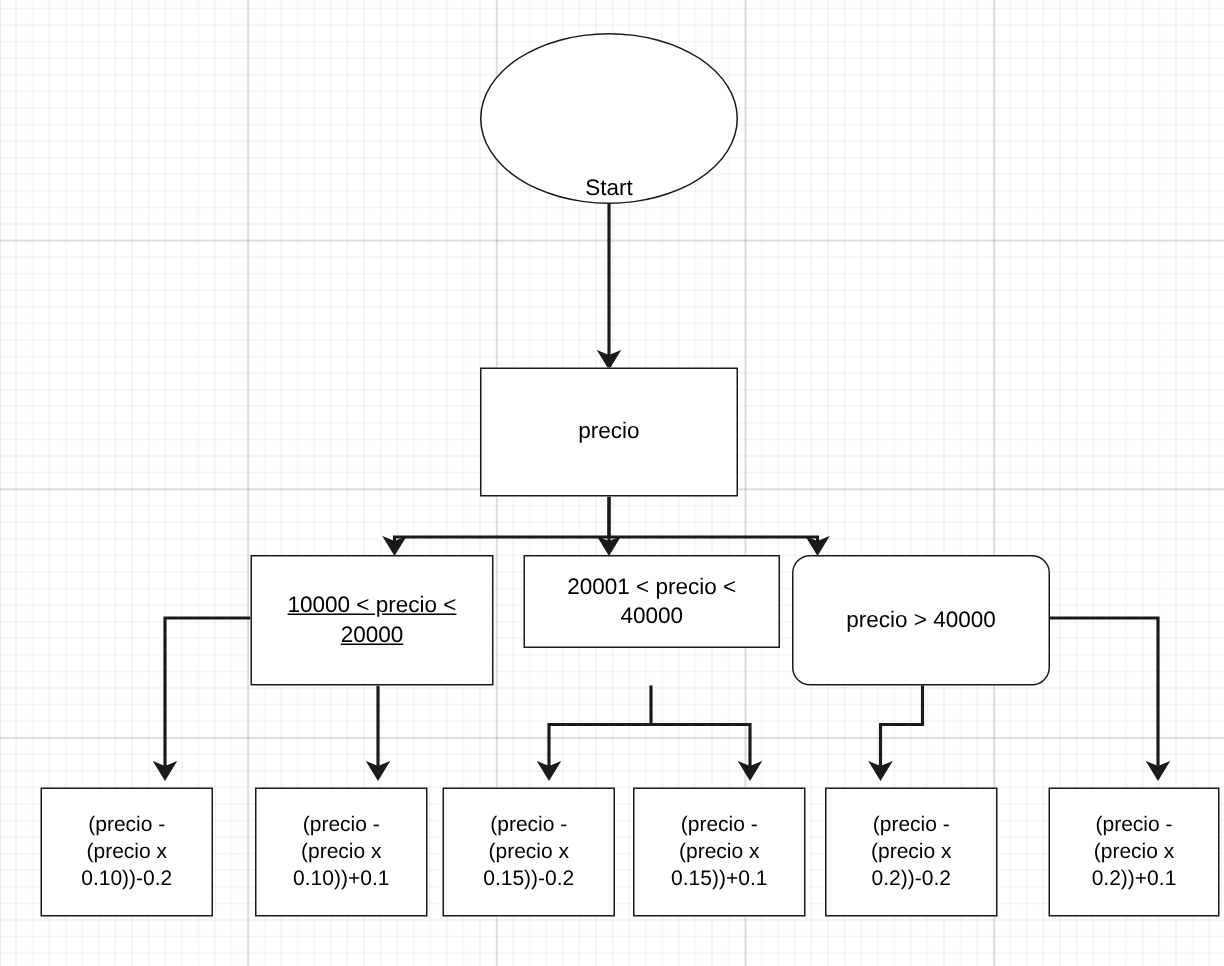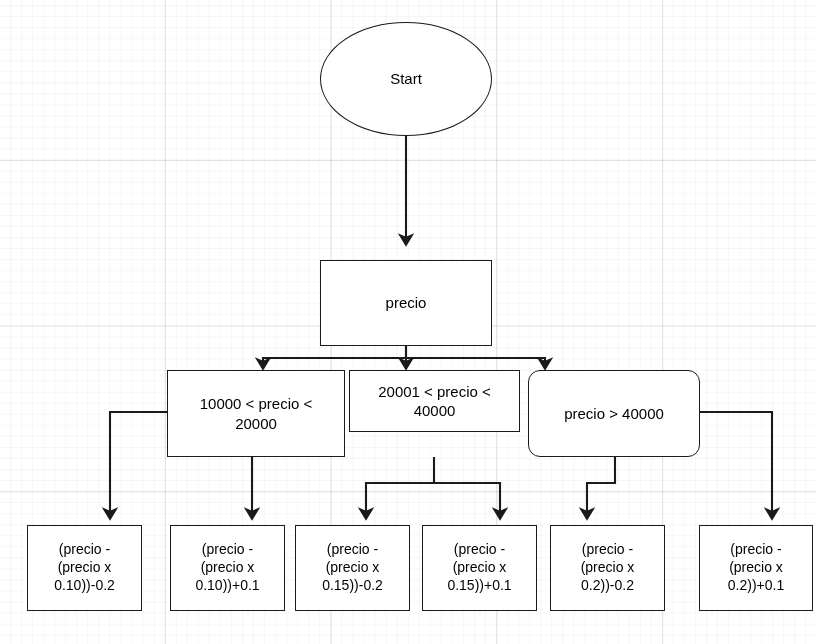--- a/index.html
+++ b/index.html
@@ -46,21 +46,21 @@
     color: #000000;
     line-height: 1.28;
   }
   .node.ellipse {
     border-radius: 50%;
   }
   .node-label {
     white-space: pre-line;
     padding: 0 6px;
   }
-  .n-start  { font-size: 15px; }
+  .n-start  { font-size: 15px; align-items: flex-end; }
   .n-proc   { font-size: 15px; }
   .n-cond   { font-size: 15px; }
   .n-form   { font-size: 14px; }
 </style>
 </head>
 <body>
 
 <div id="canvas">
 
   <svg id="wires" viewBox="0 0 816 644" width="816" height="644" xmlns="http://www.w3.org/2000/svg">
@@ -80,25 +80,25 @@
         <polyline points="434,483 500,483 500,514" marker-end="url(#arrowhead)"></polyline>
         <polyline points="615,457 615,483 587,483 587,514" marker-end="url(#arrowhead)"></polyline>
         <polyline points="700,412 772,412 772,514" marker-end="url(#arrowhead)"></polyline>
       </g>
   </svg>
 
   <div class="node ellipse n-start" style="left: 320px; top: 22px; width: 172px; height: 114px;">
     <span class="node-label">Start</span>
   </div>
 
-  <div class="node n-proc" style="left: 320px; top: 245px; width: 172px; height: 86px; margin-top: 15px;">
+  <div class="node n-proc" style="left: 320px; top: 245px; width: 172px; height: 86px;">
     <span class="node-label">precio</span>
   </div>
 
-  <div class="node n-cond" style="left: 167px; top: 370px; width: 178px; height: 87px;">
+  <div class="node n-cond" style="left: 167px; top: 370px; width: 162px; height: 87px; text-decoration: underline;">
     <span class="node-label">10000 &lt; precio &lt;
 20000</span>
   </div>
 
   <div class="node n-cond" style="left: 349px; top: 370px; width: 171px; height: 62px;">
     <span class="node-label">20001 &lt; precio &lt;
 40000</span>
   </div>
 
   <div class="node n-cond" style="left: 528px; top: 370px; width: 172px; height: 87px; border-radius: 12px;">

